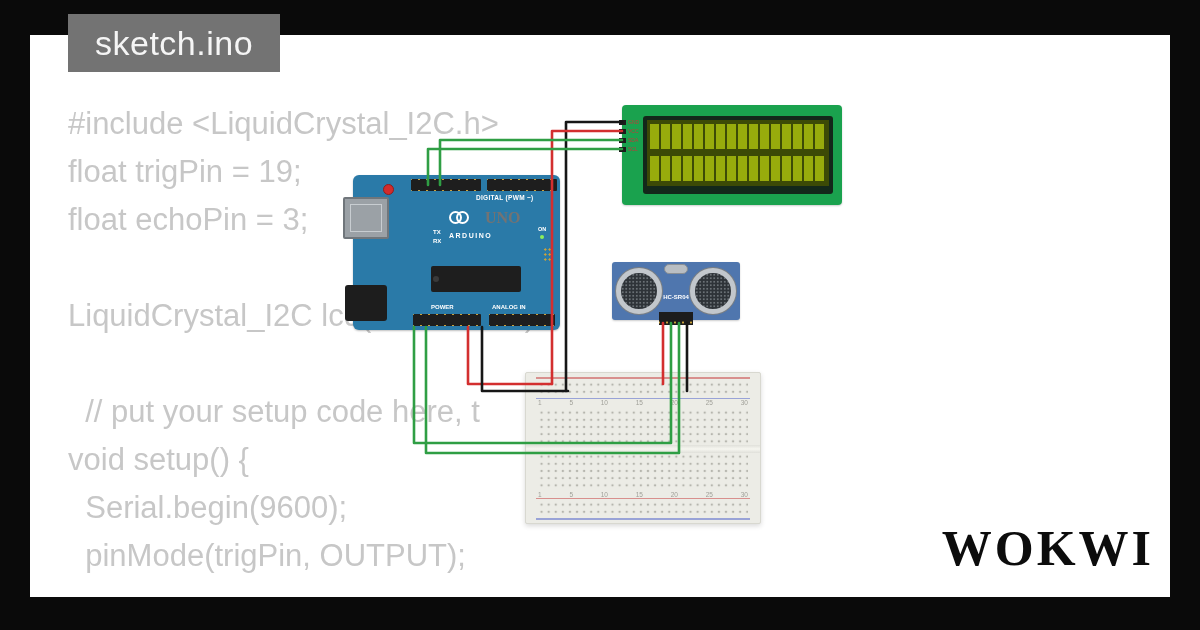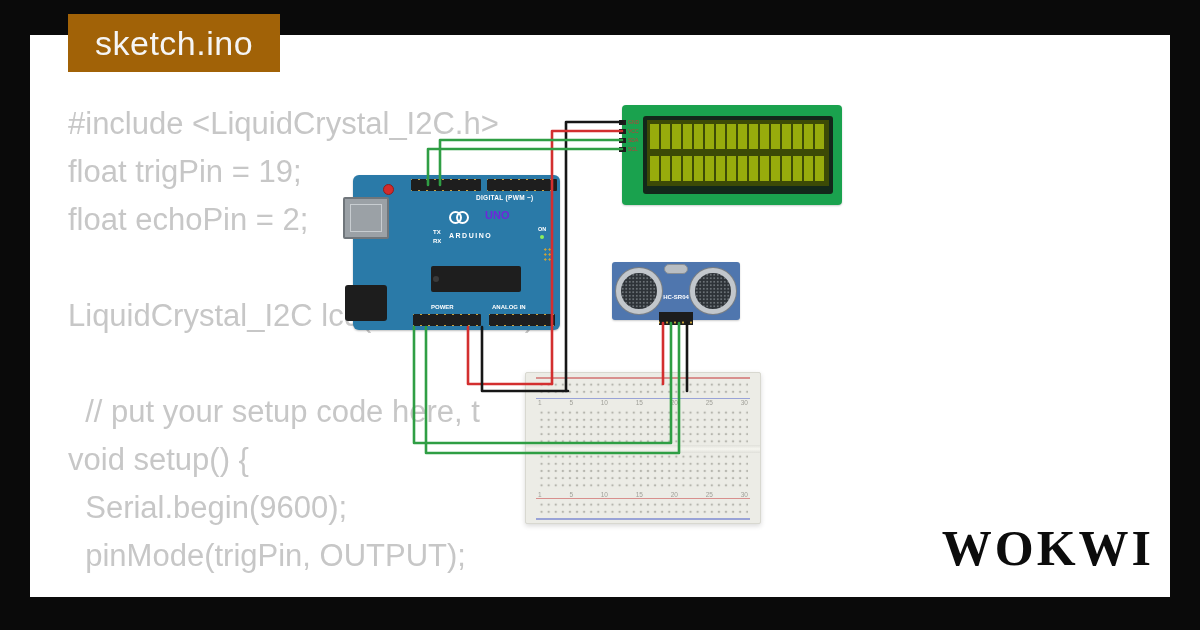--- a/index.html
+++ b/index.html
@@ -4,21 +4,21 @@
 <style>
   * { margin:0; padding:0; box-sizing:border-box; }
   html,body { width:1200px; height:630px; overflow:hidden; background:#0a0a0a;
               font-family:"Liberation Sans", sans-serif; }
   .page { position:relative; width:1200px; height:630px; background:#0a0a0a; }
 
   .canvas { position:absolute; left:30px; top:35px; width:1140px; height:562px;
             background:#ffffff; overflow:hidden; }
 
   
-  .tab { position:absolute; left:68px; top:14px; height:58px; background:#a16207;
+  .tab { position:absolute; left:68px; top:14px; height:58px; background:#737373;
          color:#f5f5f5; display:flex; align-items:center; padding:0 27px;
          font-size:34px; z-index:30; letter-spacing:0.5px; }
 
   
   .code { position:absolute; left:38px; top:65px; z-index:1; }
   .code-line { height:48px; line-height:48px; font-size:31px; color:#c7c7c7;
                white-space:pre; }
 
   
   .arduino { position:absolute; left:323px; top:140px; width:207px; height:155px; z-index:2; }
@@ -37,21 +37,21 @@
   .hdr-top-2 { left:134px; top:4px; width:70px; }
   .hdr-bot-1 { left:60px; top:139px; width:68px; }
   .hdr-bot-2 { left:136px; top:139px; width:66px; }
   .reset-button { position:absolute; left:30px; top:9px; width:11px; height:11px;
                   background:#d22c2c; border:1px solid #8e1f1f; border-radius:50%; }
   .digital-label { position:absolute; left:123px; top:19px; font-size:6.5px; font-weight:bold;
                    color:#ffffff; letter-spacing:0.3px; }
   .uno-logo { position:absolute; left:96px; top:36px; display:flex; }
   .uno-logo .c { width:13px; height:13px; border:2.5px solid #ffffff; border-radius:50%; }
   .uno-logo .c2 { margin-left:-6px; }
-  .uno-text { position:absolute; left:132px; top:34px; font-size:11px; font-weight:bold; color:#6d28d9; }
+  .uno-text { position:absolute; left:132px; top:34px; font-size:16px; font-weight:bold; color:#737373;font-family:Liberation Serif, serif; }
   .brand { position:absolute; left:96px; top:57px; font-size:7px; font-weight:bold;
            letter-spacing:1.5px; color:#ffffff; }
   .txrx { position:absolute; font-size:6px; font-weight:bold; color:#ffffff; }
   .tx { left:80px; top:54px; } .rx { left:80px; top:63px; }
   .on-label { position:absolute; left:185px; top:51px; font-size:5.5px; font-weight:bold; color:#ffffff; }
   .led-on { position:absolute; left:187px; top:60px; width:4px; height:4px;
             background:#8cf05a; border-radius:50%; }
   .icsp { position:absolute; left:190px; top:72px; width:9px; height:15px;
           background-image:radial-gradient(circle, #c9a13b 1px, transparent 1.2px);
           background-size:4.5px 5px; }
@@ -133,21 +133,21 @@
 </head>
 <body>
 
 <div class="page">
 
   <div class="canvas">
 
     <div class="code">
         <div class="code-line">#include &lt;LiquidCrystal_I2C.h&gt;</div>
         <div class="code-line">float trigPin = 19;</div>
-        <div class="code-line">float echoPin = 2;</div>
+        <div class="code-line">float echoPin = 3;</div>
         <div class="code-line"></div>
         <div class="code-line">LiquidCrystal_I2C lcd(0x27, 16, 2);</div>
         <div class="code-line"></div>
         <div class="code-line">  // put your setup code here, t</div>
         <div class="code-line">void setup() {</div>
         <div class="code-line">  Serial.begin(9600);</div>
         <div class="code-line">  pinMode(trigPin, OUTPUT);</div>
       </div>
 
     <div class="arduino">

